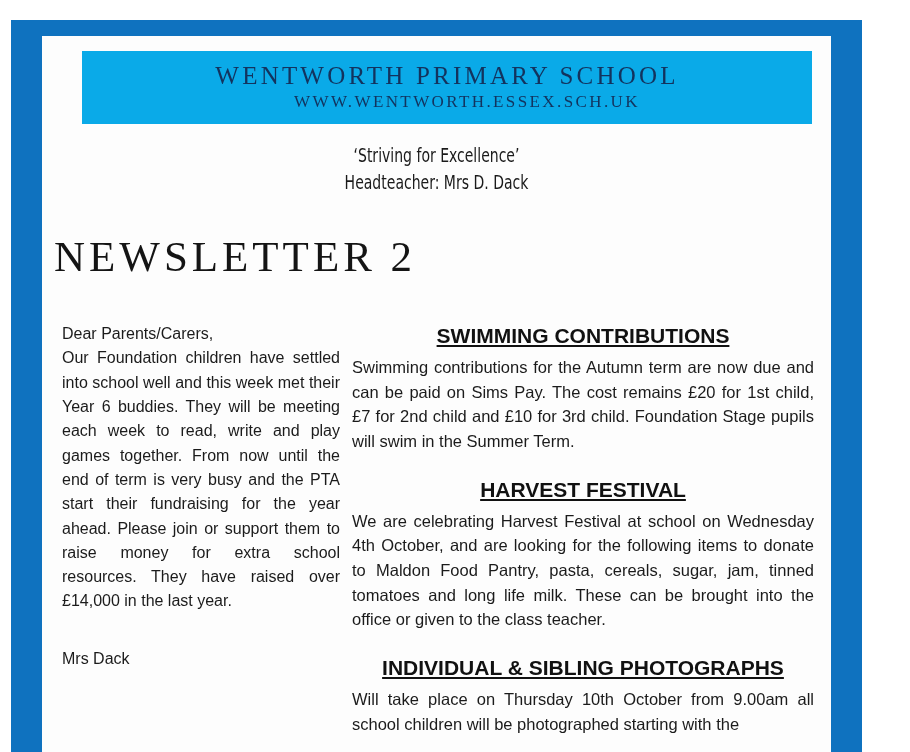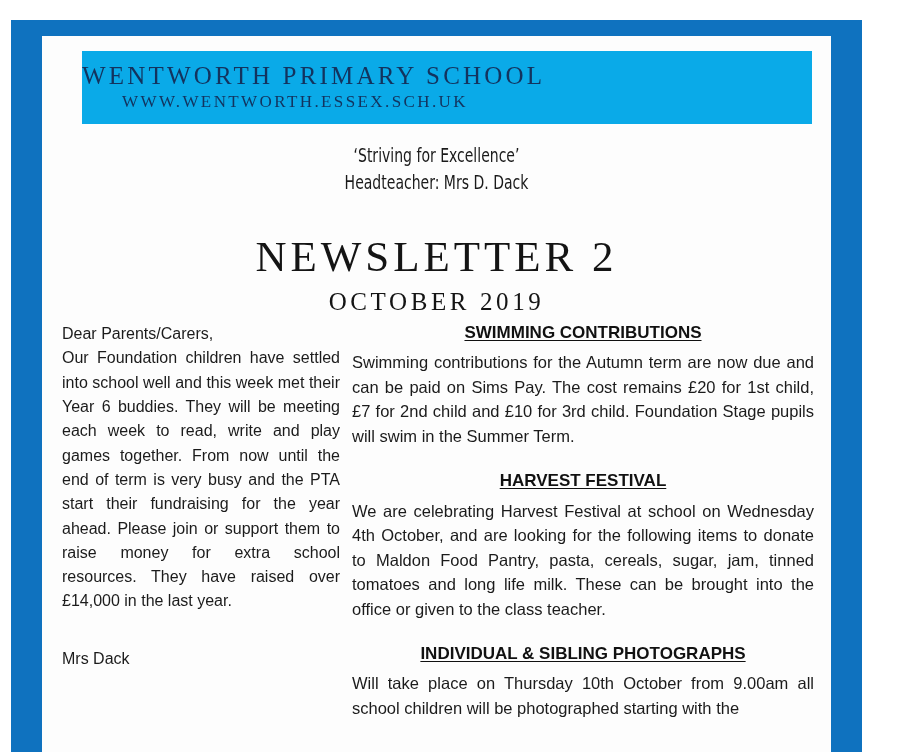--- a/index.html
+++ b/index.html
@@ -47,21 +47,21 @@
   
   .banner {
     position: absolute;
     left: 40px;
     top: 15px;
     width: 730px;
     height: 73px;
     background: #0aaae8;
     display: flex;
     flex-direction: column;
-    align-items: flex-start;
+    align-items: center;
     justify-content: center;
   }
   .banner-title {
     font-family: "Liberation Serif", serif;
     font-size: 25px;
     letter-spacing: 3.2px;
     color: #13335e;
     line-height: 1.08;
     white-space: nowrap;
   }
@@ -90,24 +90,23 @@
     color: #1a1a1a;
     line-height: 1.42;
     transform: scaleX(0.82);
     transform-origin: center;
     white-space: nowrap;
   }
 
   
   .title-block {
     position: absolute;
-    left: 0;
+    left: 12px;
     top: 196px;
     width: 789px;
-    text-align: center;
   }
   .news-title {
     font-family: "Liberation Serif", serif;
     font-size: 43px;
     letter-spacing: 4px;
     color: #141414;
     line-height: 1.18;
     white-space: nowrap;
   }
   .news-date {
@@ -158,21 +157,21 @@
   .salutation {
     text-align: left;
   }
   .sig {
     margin-top: 33px;
     text-align: left;
   }
 
   .section-heading {
     font-family: "Liberation Sans", sans-serif;
-    font-size: 17px;
+    font-size: 21px;
     font-weight: bold;
     color: #111111;
     text-align: center;
     text-decoration: underline;
     text-underline-offset: 2px;
     margin: 0 0 6px 0;
     line-height: 1.3;
   }
   .section + .section {
     margin-top: 22px;
@@ -195,21 +194,20 @@
       <div class="banner-url">WWW.WENTWORTH.ESSEX.SCH.UK</div>
     </div>
 
     <div class="motto-block">
       <div class="motto-line">‘Striving for Excellence’</div>
       <div class="motto-line">Headteacher: Mrs D. Dack</div>
     </div>
 
     <div class="title-block">
       <div class="news-title">NEWSLETTER 2</div>
-      <div class="news-date">OCTOBER  2019</div>
     </div>
 
     <div class="columns">
 
       <div class="col col-left">
         <p class="body-text salutation">Dear Parents/Carers,</p>
         <p class="body-text">Our Foundation children have settled into school well and this week met their Year 6 buddies. They will be meeting each week to read, write and play games together. From now until the end of term is very busy and the PTA start their fundraising for the year ahead. Please join or support them to raise money for extra school resources. They have raised over £14,000 in the last year.</p>
         <p class="body-text sig">Mrs Dack</p>
       </div>
 

